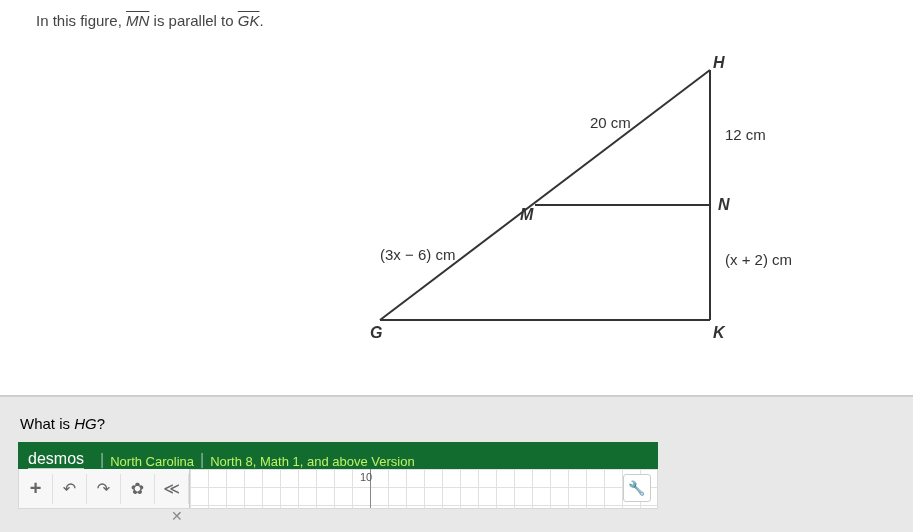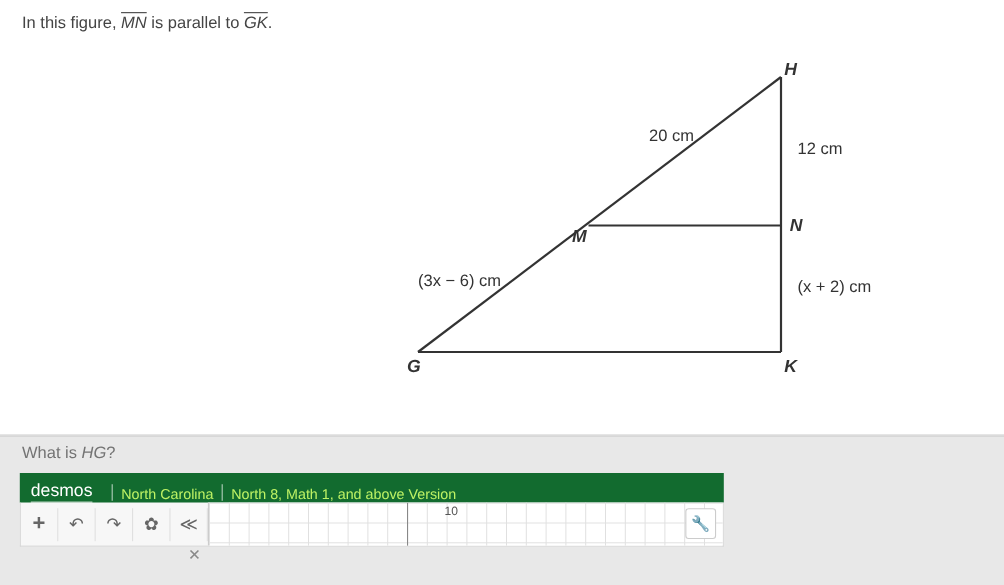--- a/index.html
+++ b/index.html
@@ -6,21 +6,21 @@
     body {
       font-family: Arial, sans-serif;
       background: #e8e8e8;
       width: 913px;
       height: 532px;
       overflow: hidden;
       position: relative;
     }
     .main-content {
       background: #fff;
-      padding: 12px 20px;
+      padding: 12px 36px;
       height: 396px;
       position: relative;
       border-bottom: 1px solid #ccc;
     }
     .prompt {
       font-size: 15px;
       color: #444;
       margin-bottom: 8px;
     }
     .overline {
@@ -42,23 +42,23 @@
       font-size: 16px;
       fill: #333;
     }
     .elabel {
       font-family: Arial, sans-serif;
       font-size: 15px;
       fill: #333;
     }
     .question-bar {
       background: #e8e8e8;
-      padding: 6px 20px 6px 20px;
+      padding: 18px 20px 6px 20px;
       font-size: 15px;
-      color: #737373;
+      color: #000000;
       border-top: 1px solid #d0d0d0;
     }
     .question-bar .hg { font-style: italic; }
     .desmos-bar {
       background: #126b2f;
       color: #fff;
       display: flex;
       align-items: flex-end;
       height: 27px;
       padding: 0 10px;
@@ -110,21 +110,20 @@
         linear-gradient(to bottom, #e0e0e0 1px, transparent 1px);
       background-size: 18px 18px;
       border-left: 1px solid #ccc;
     }
     .graph-axis-label {
       position: absolute;
       top: 2px;
       left: 170px;
       font-size: 11px;
       color: #555;
-      margin-left: 44px;
     }
     .graph-axis-v {
       position: absolute;
       left: 180px;
       top: 0;
       bottom: 0;
       width: 1px;
       background: #888;
     }
     .wrench-btn {

